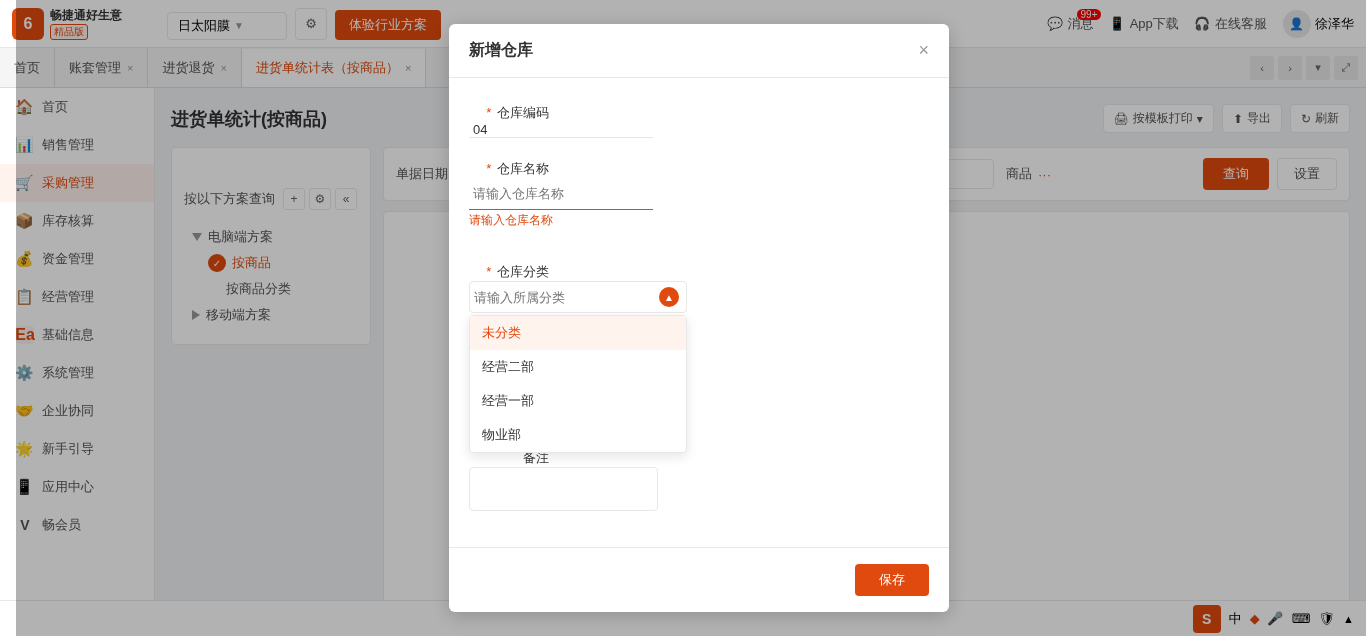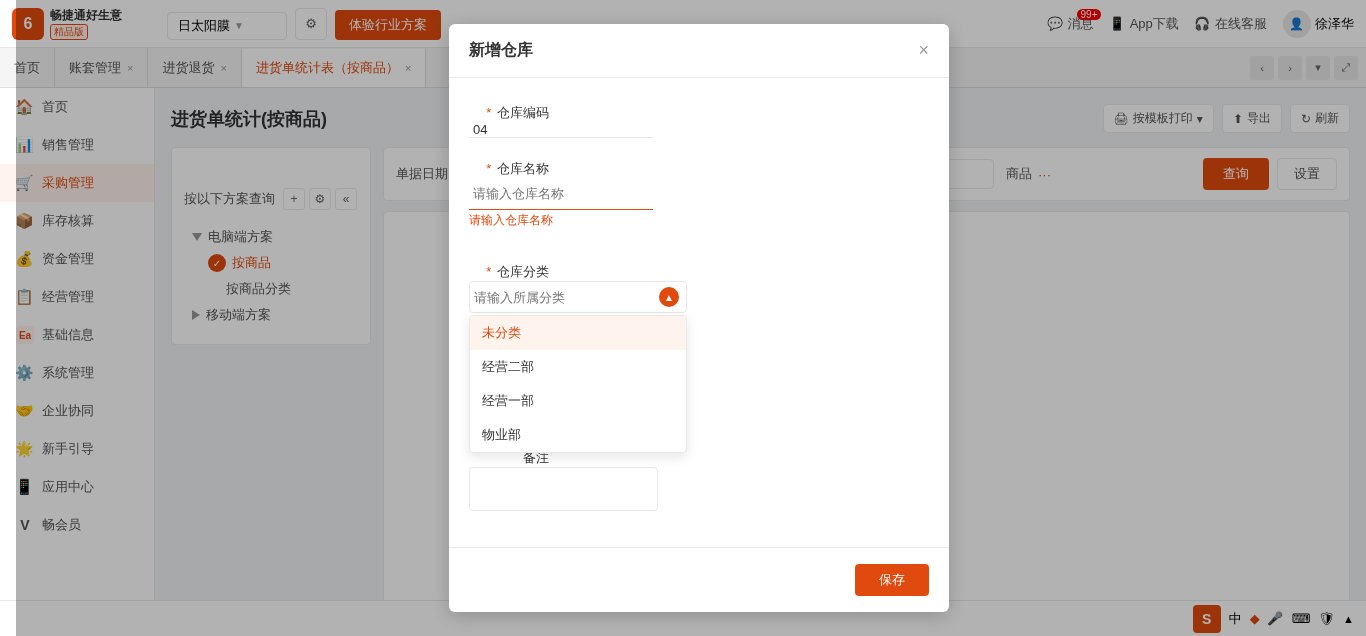--- a/index.html
+++ b/index.html
@@ -359,21 +359,21 @@
     </div>
     <div class="sidebar-item">
       <span class="sidebar-icon">💰</span>
       <span class="sidebar-label">资金管理</span>
     </div>
     <div class="sidebar-item">
       <span class="sidebar-icon">📋</span>
       <span class="sidebar-label">经营管理</span>
     </div>
     <div class="sidebar-item">
-      <span class="sidebar-icon" style="font-size:10px;font-weight:bold;color:#e04a0e;background:#fff3ee;border-radius:3px;padding:2px 3px;">Ea</span>
+      <span class="sidebar-icon" style="font-size:16px;font-weight:bold;color:#e04a0e;background:#fff3ee;border-radius:3px;padding:2px 3px;">Ea</span>
       <span class="sidebar-label">基础信息</span>
     </div>
     <div class="sidebar-item">
       <span class="sidebar-icon">⚙️</span>
       <span class="sidebar-label">系统管理</span>
     </div>
     <div class="sidebar-item">
       <span class="sidebar-icon">🤝</span>
       <span class="sidebar-label">企业协同</span>
     </div>

